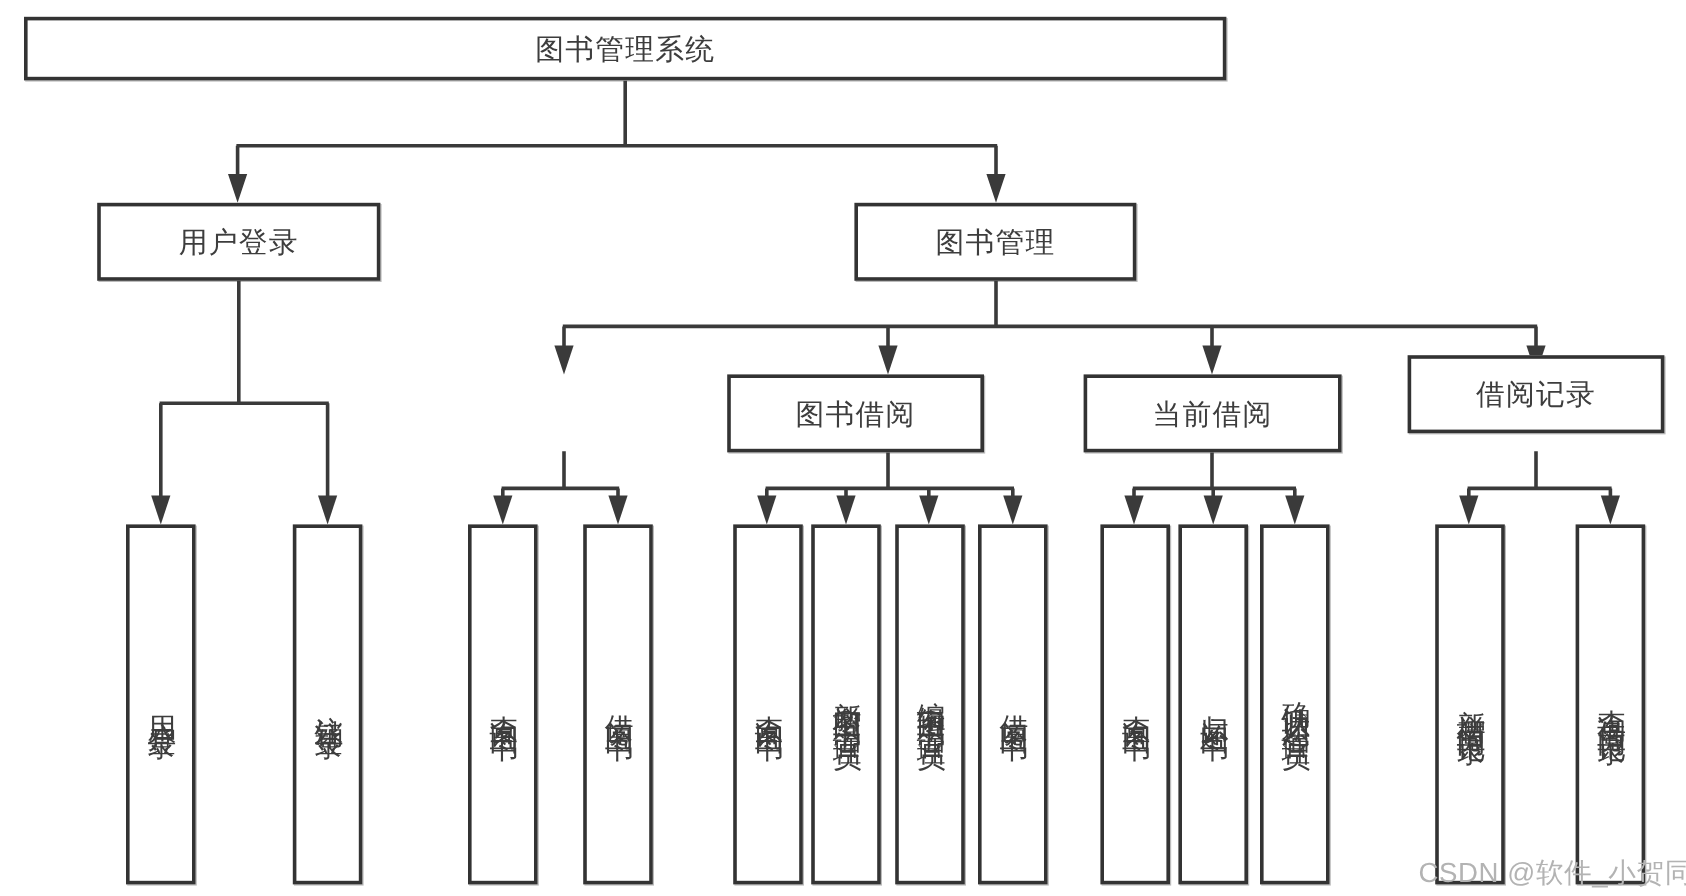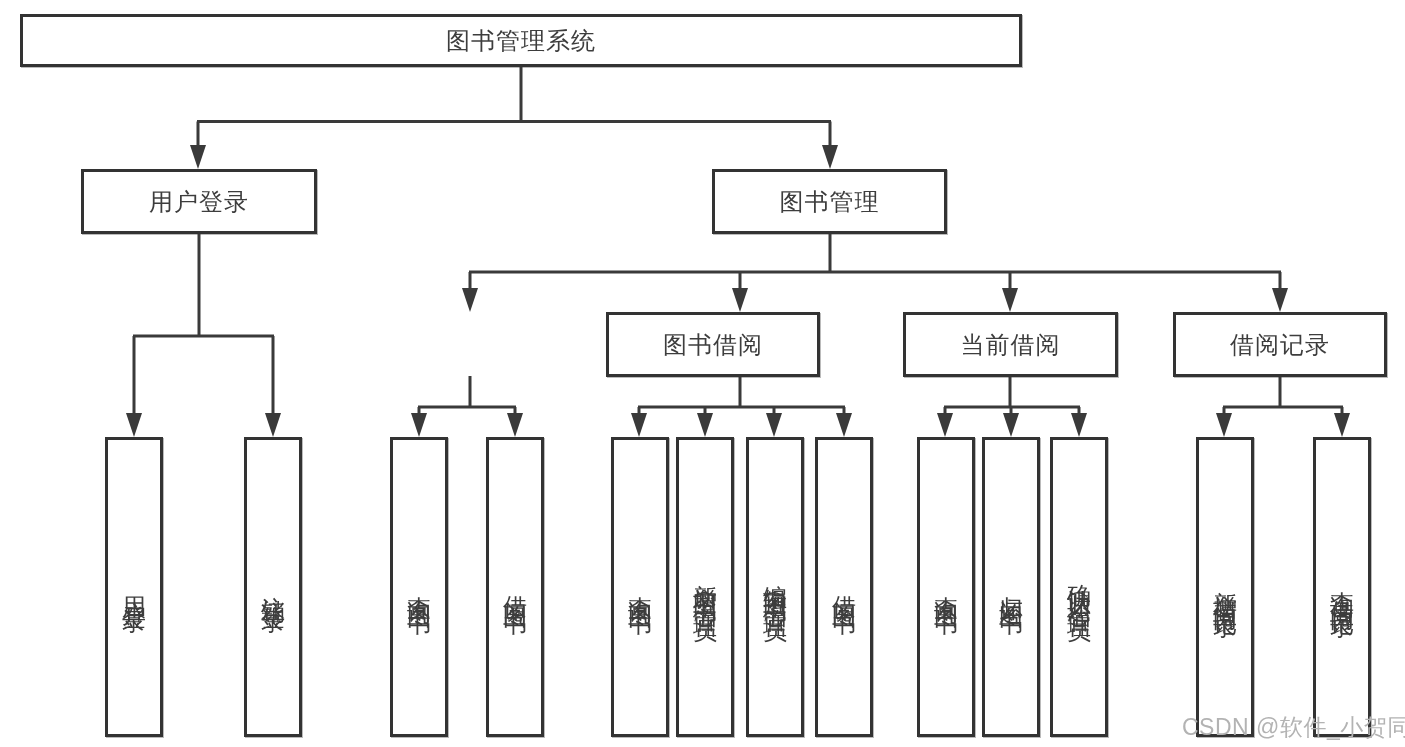--- a/index.html
+++ b/index.html
@@ -40,21 +40,21 @@
   }
   
   .n-root { left: 20px; top: 14px;  width: 1002px; height: 53px; }
   
   .n-l2a  { left: 81px;  top: 169px; width: 236px; height: 65px; }
   .n-l2b  { left: 712px; top: 169px; width: 235px; height: 65px; }
   
   .n-l3a  { left: 362px;  top: 312px; width: 215px; height: 65px; }
   .n-l3b  { left: 606px;  top: 312px; width: 214px; height: 65px; }
   .n-l3c  { left: 903px;  top: 312px; width: 215px; height: 65px; }
-  .n-l3d  { left: 1173px; top: 312px; width: 214px; height: 65px; }
+  .n-l3d  { left: 1173px; top: 296px; width: 214px; height: 65px; }
   
   .v1a { left: 105px; }  .v1b { left: 244px; }
   .v2a { left: 390px; }  .v2b { left: 486px; }
   .v3a { left: 611px; }  .v3b { left: 676px; }  .v3c { left: 746px; }  .v3d { left: 815px; }
   .v4a { left: 917px; }  .v4b { left: 982px; }  .v4c { left: 1050px; }
   .v5a { left: 1196px; } .v5b { left: 1313px; }
   .vnode { top: 437px; }
   #watermark {
     position: absolute;
     left: 1182px; top: 712px;

